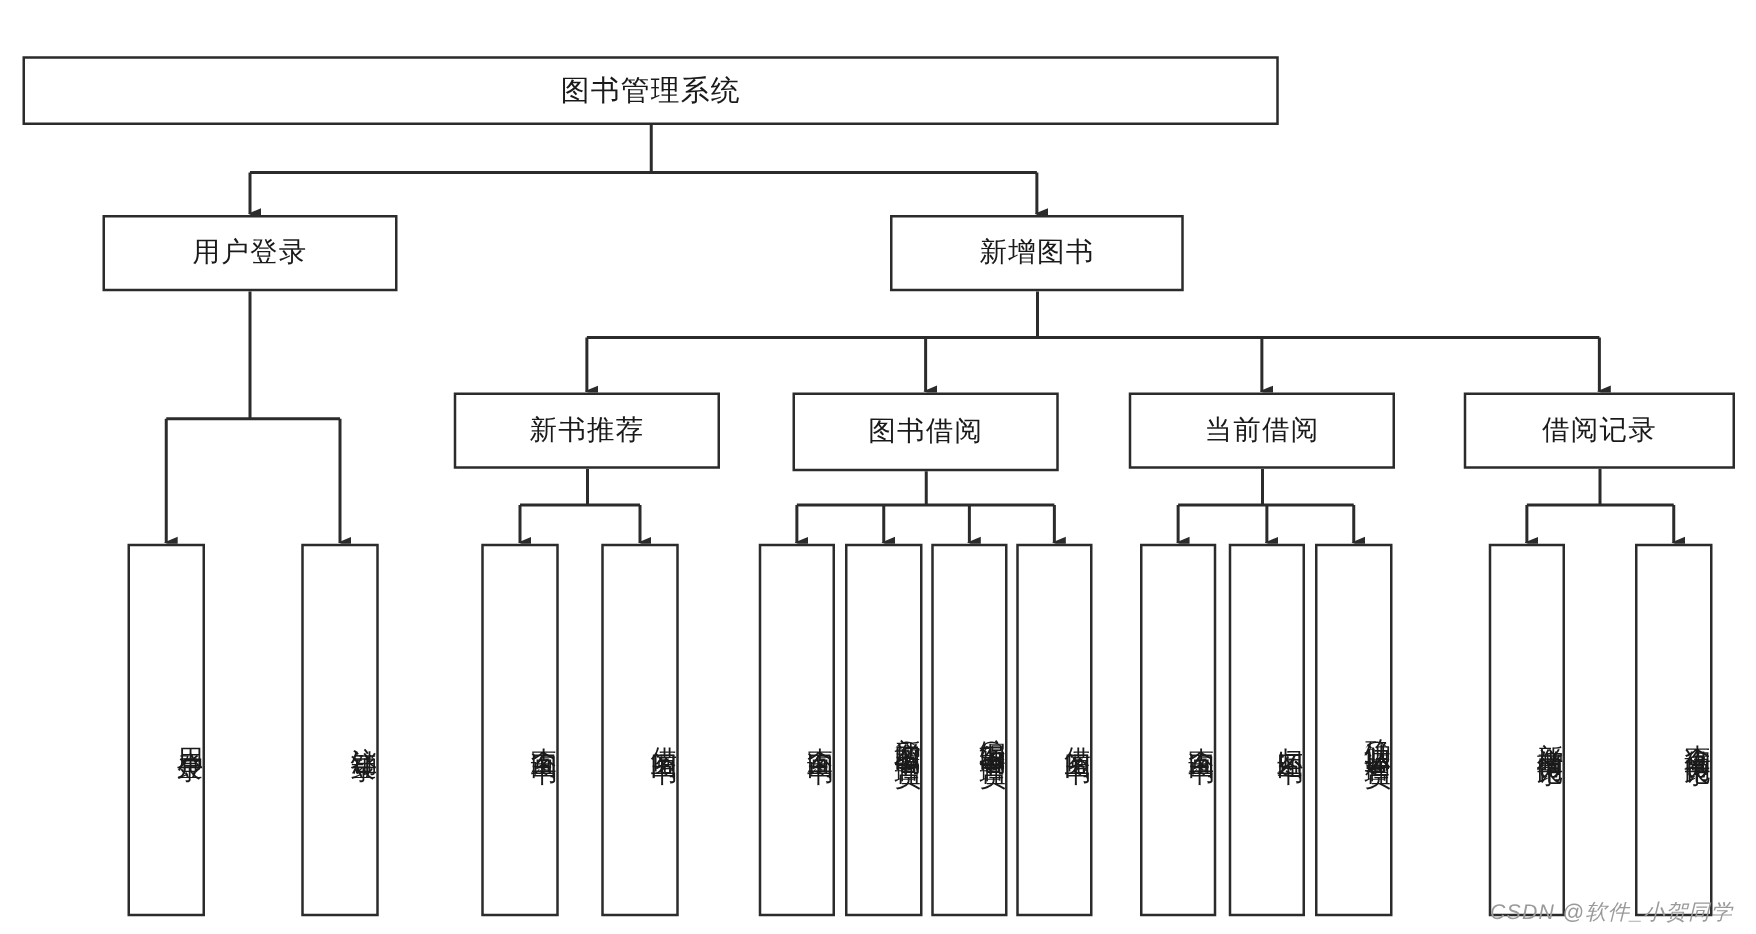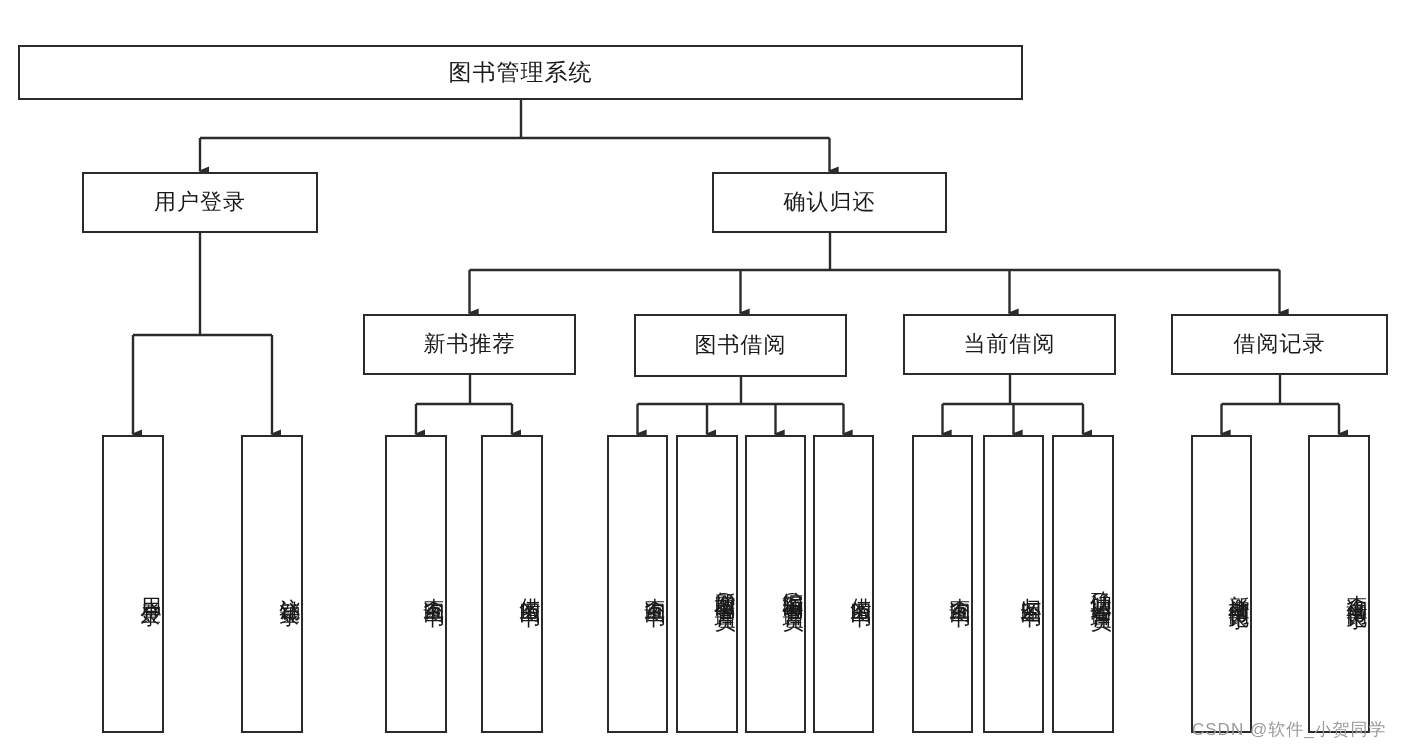--- a/index.html
+++ b/index.html
@@ -58,20 +58,21 @@
     text-orientation: upright;
     display: block;
   }
   .watermark {
     position: absolute;
     font-size: 17px;
     color: #9a9a9a;
     letter-spacing: 1px;
     white-space: nowrap;
     user-select: none;
+    font-style: italic;
   }
 </style>
 </head>
 <body>
 
 <div id="canvas">
 
   <svg id="edges" viewBox="0 0 1405 747" width="1405" height="747" xmlns="http://www.w3.org/2000/svg">
     <defs>
       <marker id="arrow" viewBox="0 0 12 12" refX="6" refY="10" markerWidth="11" markerHeight="11" orient="auto-start-reverse" markerUnits="userSpaceOnUse">
@@ -116,21 +117,21 @@
   </svg>
 
   <div class="node horiz root" style="left: 18px; top: 10px; width: 1005px; height: 55px; margin-top: 35px;">
     <span>图书管理系统</span>
   </div>
 
   <div class="node horiz" style="left: 82px; top: 172px; width: 236px; height: 61px;">
     <span>用户登录</span>
   </div>
   <div class="node horiz" style="left: 712px; top: 172px; width: 235px; height: 61px;">
-    <span>确认归还</span>
+    <span>新增图书</span>
   </div>
 
   <div class="node horiz" style="left: 363px; top: 314px; width: 213px; height: 61px;">
     <span>新书推荐</span>
   </div>
   <div class="node horiz" style="left: 634px; top: 314px; width: 213px; height: 63px;">
     <span>图书借阅</span>
   </div>
   <div class="node horiz" style="left: 903px; top: 314px; width: 213px; height: 61px;">
     <span>当前借阅</span>

